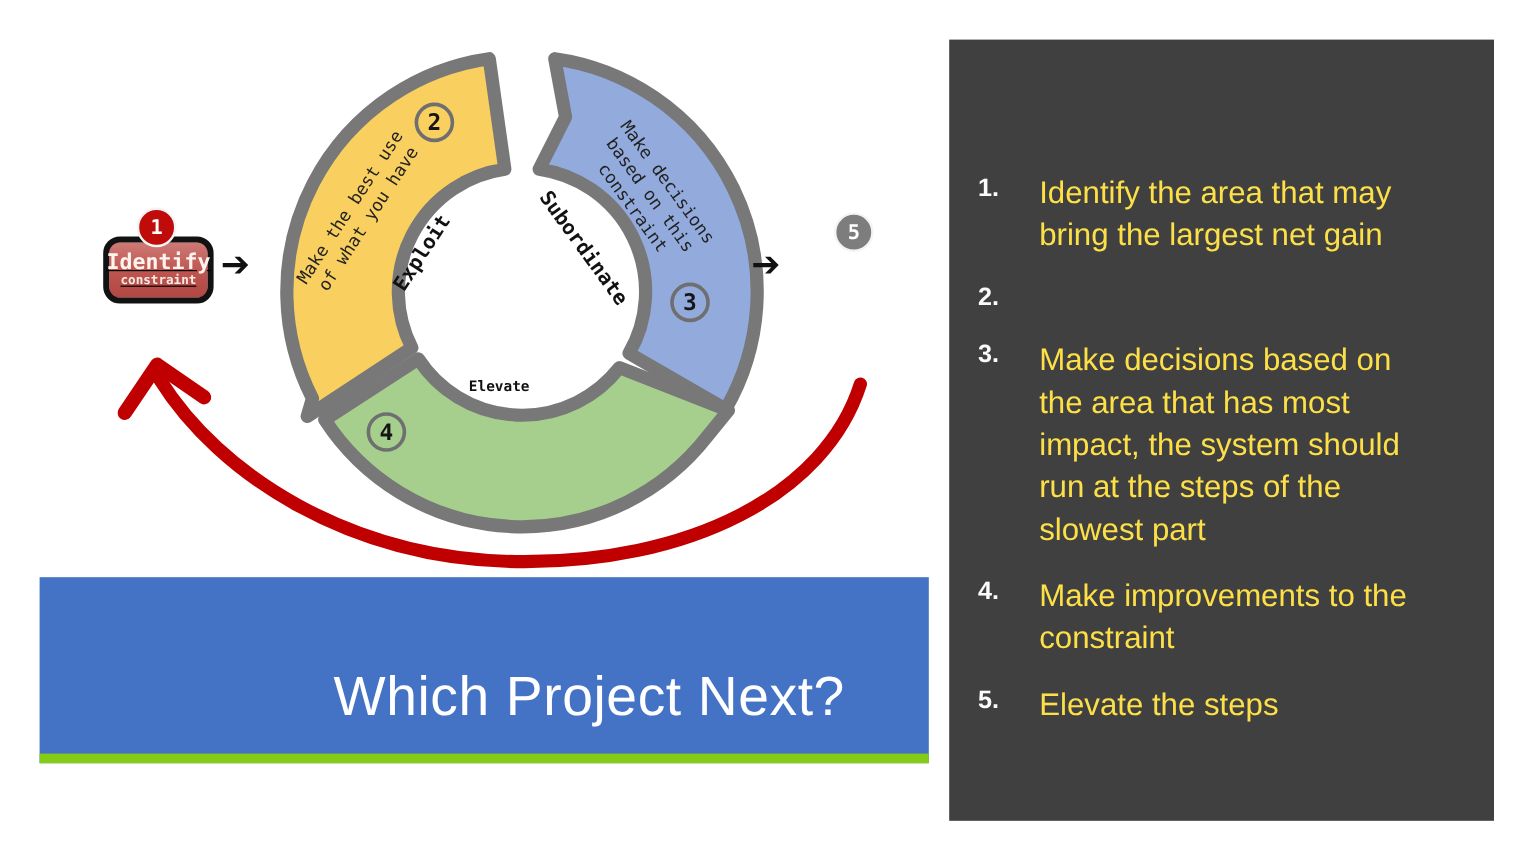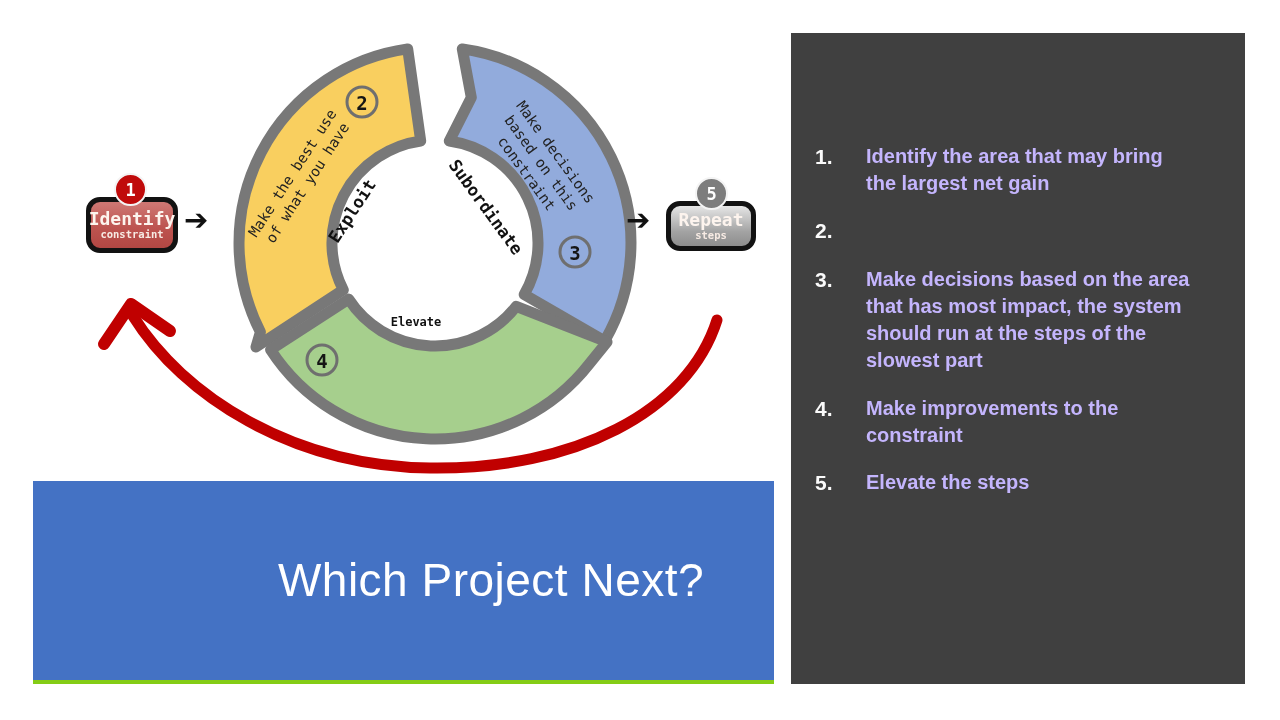--- a/index.html
+++ b/index.html
@@ -31,20 +31,21 @@
   }
   .badge {
     position:absolute; border:5px solid #121212; border-radius:14px;
     box-sizing:border-box; display:flex; flex-direction:column;
     align-items:center; justify-content:center;
     font-family:"DejaVu Sans Mono", monospace; text-align:center;
   }
   .badge-identify {
     left:86px; top:197px; width:92px; height:56px;
     background:linear-gradient(180deg,#cd7672 5%,#bd5450 55%,#b24743);
+    text-decoration:underline;
   }
   .badge-repeat {
     left:666px; top:201px; width:90px; height:50px;
     background:linear-gradient(180deg,#e6e6e6,#a2a2a2 65%,#8d8d8d);
   }
   .badge-title { font-size:18px; font-weight:bold; color:#fdf4ee; line-height:1; }
   .badge-sub   { font-size:10.5px; font-weight:bold; color:#f7ebe4; line-height:1.2; }
   .badge-num {
     position:absolute; width:33px; height:33px; border-radius:50%;
     border:2px solid #f4f4f4; box-sizing:border-box;
@@ -54,42 +55,42 @@
   }
   .badge-num-1 { left:114px; top:173px; background:#c00b0b; }
   .badge-num-5 { left:695px; top:177px; background:#7d7d7d; }
   .flow-arrow {
     position:absolute; font-size:29px; font-weight:bold; color:#111;
     font-family:"DejaVu Sans", sans-serif; line-height:1;
   }
 
   
   .banner {
-    position:absolute; left:33px; top:481px; width:741px; height:203px;
-    background:#4472C4; border-bottom:4px solid #84cc16; box-sizing:border-box;
+    position:absolute; left:33px; top:481px; width:741px; height:155px;
+    background:#4472C4; border-bottom:8px solid #84cc16; box-sizing:border-box;
   }
   .banner-title {
     position:absolute; left:200px; right:25px; top:72px;
     text-align:center; color:#ffffff; font-size:46px; font-weight:400;
     letter-spacing:0.5px; font-family:"Liberation Sans", sans-serif;
   }
 
   
   .panel {
     position:absolute; left:791px; top:33px; width:454px; height:651px;
     background:#404040; box-sizing:border-box;
     padding:110px 42px 0 24px;
   }
   .step-row { display:flex; margin-bottom:20px; }
   .step-num {
     flex:0 0 51px; color:#fbfbfb; font-weight:bold; font-size:21px;
     line-height:1.36;
   }
   .step-text {
-    width:332px; color:#c4b5fd; font-weight:bold; font-size:20px;
+    width:332px; color:#fde047; font-weight:normal; font-size:26px;
     line-height:1.36;
   }
 </style>
 </head>
 <body>
 
 <div class="slide">
 
   <div class="diagram">
     <svg width="790" height="480" viewBox="0 0 790 480">
@@ -117,24 +118,20 @@
     <div class="num-circle" style="left:362px; top:102px; transform:translate(-50%,-50%);">2</div>
     <div class="num-circle" style="left:575px; top:252px; transform:translate(-50%,-50%);">3</div>
     <div class="num-circle" style="left:322px; top:360px; transform:translate(-50%,-50%);">4</div>
 
     <div class="badge badge-identify">
       <div class="badge-title">Identify</div>
       <div class="badge-sub">constraint</div>
     </div>
     <div class="badge-num badge-num-1">1</div>
 
-    <div class="badge badge-repeat">
-      <div class="badge-title">Repeat</div>
-      <div class="badge-sub">steps</div>
-    </div>
     <div class="badge-num badge-num-5">5</div>
 
     <div class="flow-arrow" style="left:184px; top:206px;">➔</div>
     <div class="flow-arrow" style="left:626px; top:206px;">➔</div>
   </div>
 
   <div class="banner">
     <div class="banner-title">Which Project Next?</div>
   </div>
 

